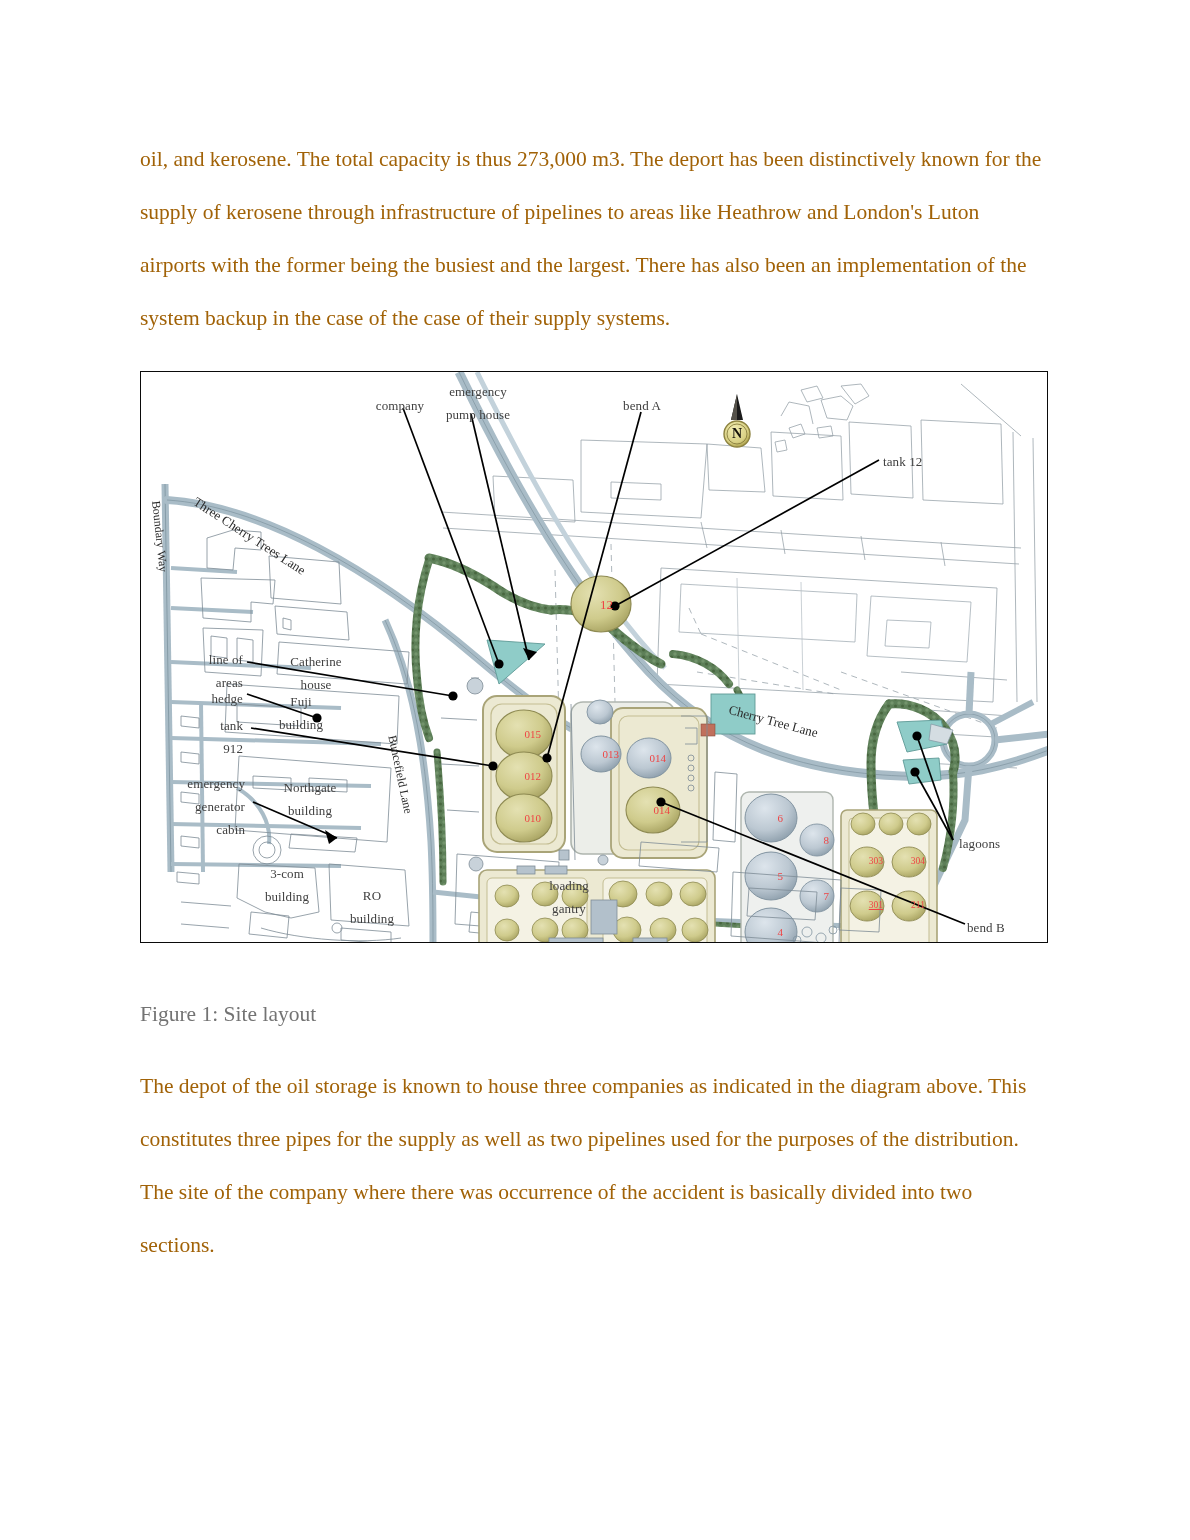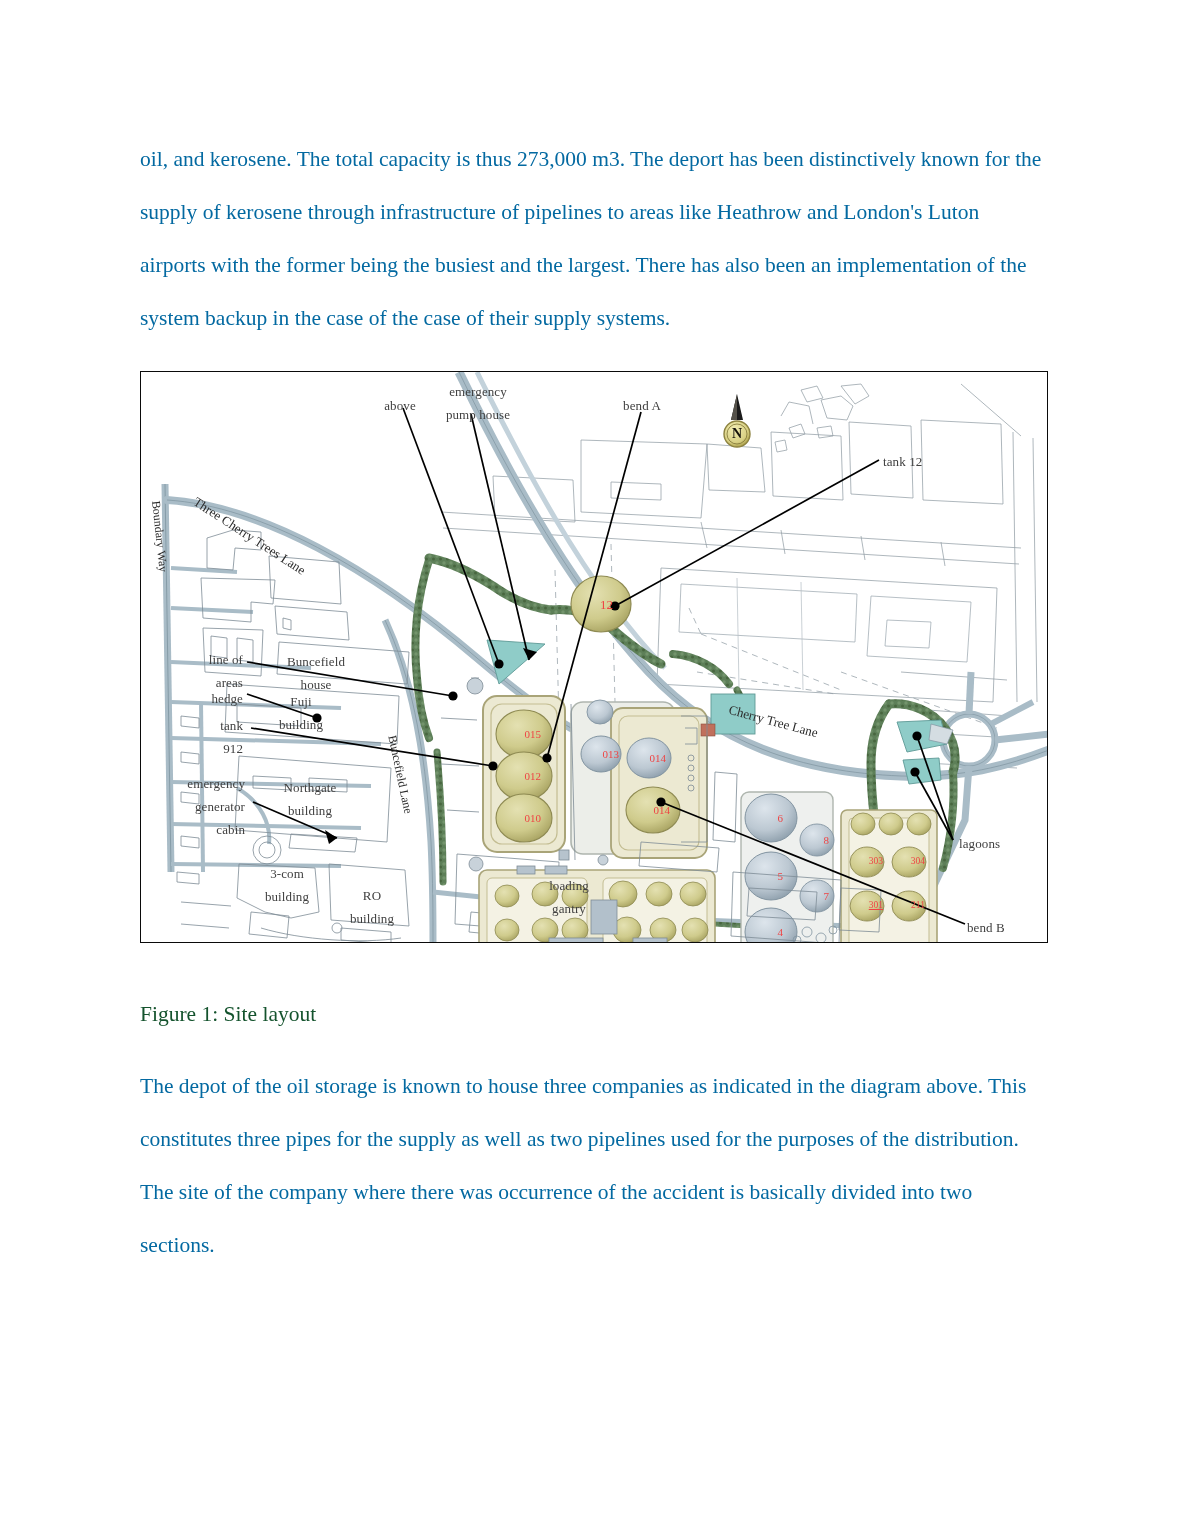--- a/index.html
+++ b/index.html
@@ -22,32 +22,32 @@
     width: 1190px;
     height: 1540px;
     background: #ffffff;
   }
   .body-text {
     position: absolute;
     left: 140px;
     width: 910px;
     font-size: 21.5px;
     line-height: 53px;
-    color: #0369a1;
+    color: #a16207;
     text-align: left;
     white-space: pre-wrap;
   }
   #para-top { top: 133px; }
   #fig-caption {
     position: absolute;
     left: 140px;
     top: 988px;
     font-size: 21.5px;
     line-height: 53px;
-    color: #14532d;
+    color: #737373;
   }
   #para-bottom { top: 1060px; }
 
   
   .figure-frame {
     position: absolute;
     left: 140px;
     top: 371px;
     width: 908px;
     height: 572px;
@@ -464,21 +464,21 @@
         <g>
           <path d="M596 22 L602 48 L590 48 Z" fill="#1b1b1b"></path>
           <path d="M596 22 L596 48 L590 48 Z" fill="#55524a"></path>
           <circle cx="596" cy="62" r="13" fill="url(#compgrad)" stroke="#8d8340" stroke-width="1.4"></circle>
           <circle cx="596" cy="62" r="10" fill="none" stroke="#7e7436" stroke-width="0.8"></circle>
         </g>
       </svg>
 
       <div class="compass-n" style="left:585px; top:54px;">N</div>
 
-      <div class="mlabel ctr" style="left:214px; top:22px; width:90px;">above</div>
+      <div class="mlabel ctr" style="left:214px; top:22px; width:90px;">company</div>
 
       <div class="mlabel ctr" style="left:282px; top:8px; width:110px;">emergency
 pump house</div>
 
       <div class="mlabel ctr" style="left:466px; top:22px; width:70px;">bend A</div>
 
       <div class="mlabel" style="left:742px; top:78px;">tank 12</div>
 
       <div class="mlabel rgt" style="left:10px; top:276px; width:92px;">line of
 areas</div>
@@ -489,21 +489,21 @@
 912</div>
 
       <div class="mlabel rgt" style="left:0px; top:400px; width:104px;">emergency
 generator
 cabin</div>
 
       <div class="mlabel" style="left:818px; top:460px;">lagoons</div>
 
       <div class="mlabel" style="left:826px; top:544px;">bend B</div>
 
-      <div class="mlabel ctr" style="left:120px; top:278px; width:110px;">Buncefield
+      <div class="mlabel ctr" style="left:120px; top:278px; width:110px;">Catherine
 house</div>
 
       <div class="mlabel ctr" style="left:112px; top:318px; width:96px;">Fuji
 building</div>
 
       <div class="mlabel ctr" style="left:110px; top:404px; width:118px;">Northgate
 building</div>
 
       <div class="mlabel ctr" style="left:98px; top:490px; width:96px;">3-com
 building</div>

